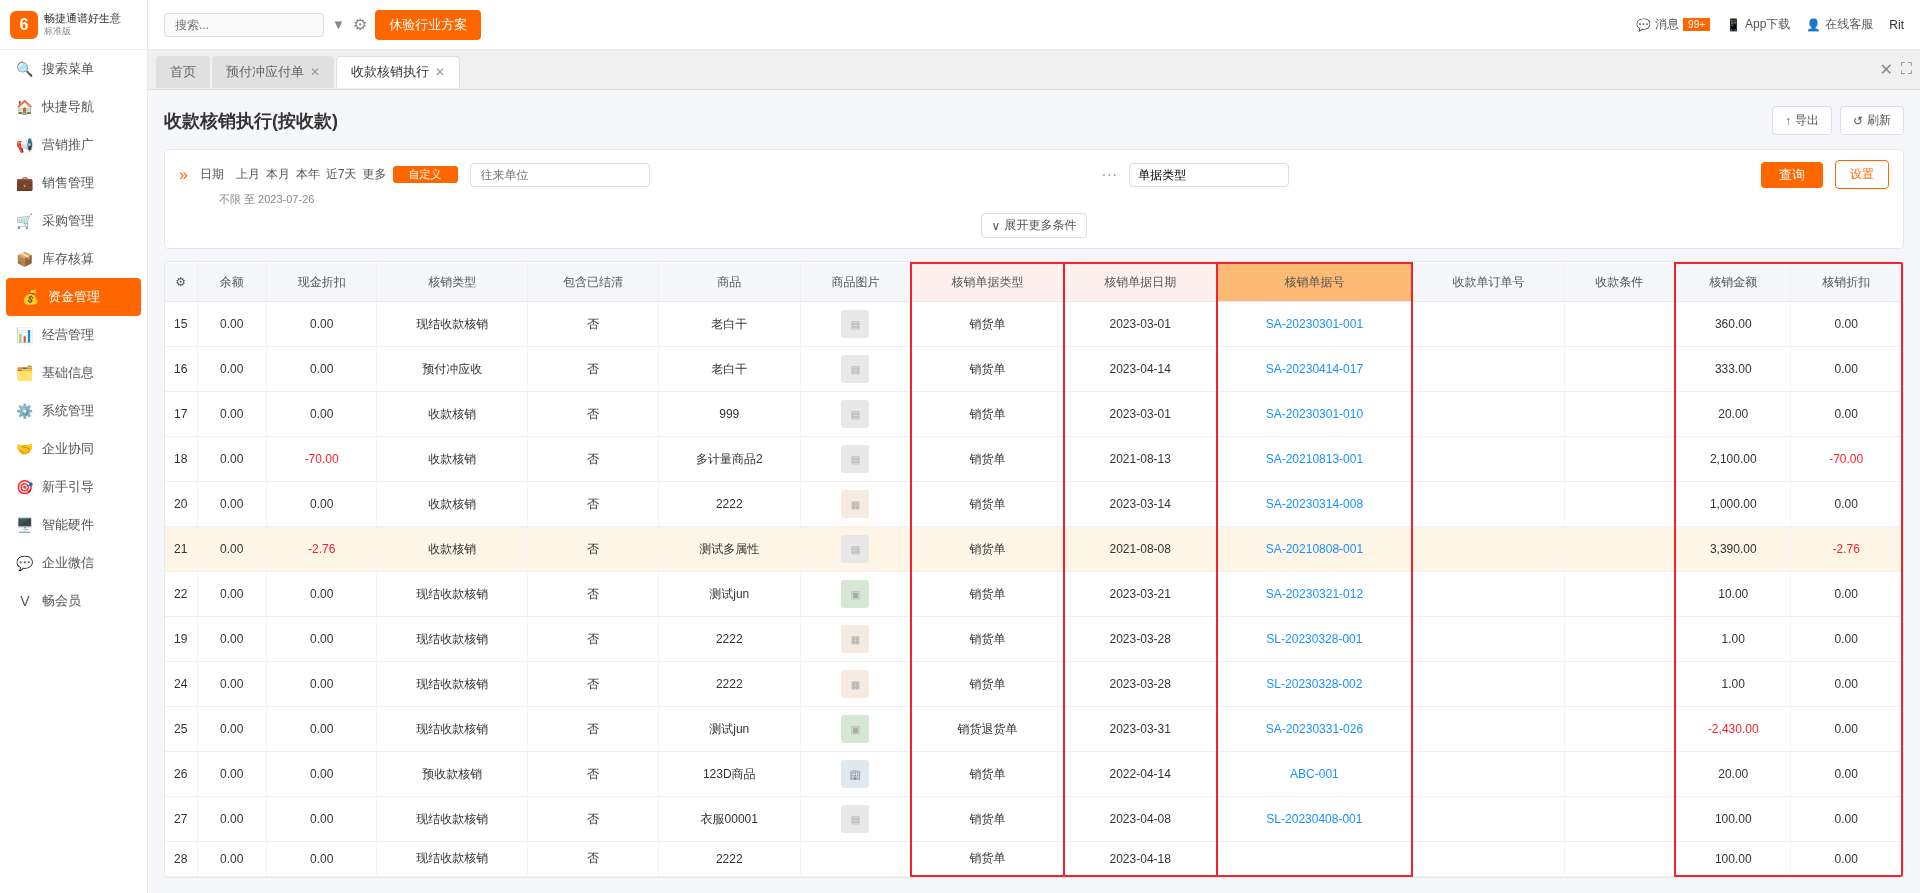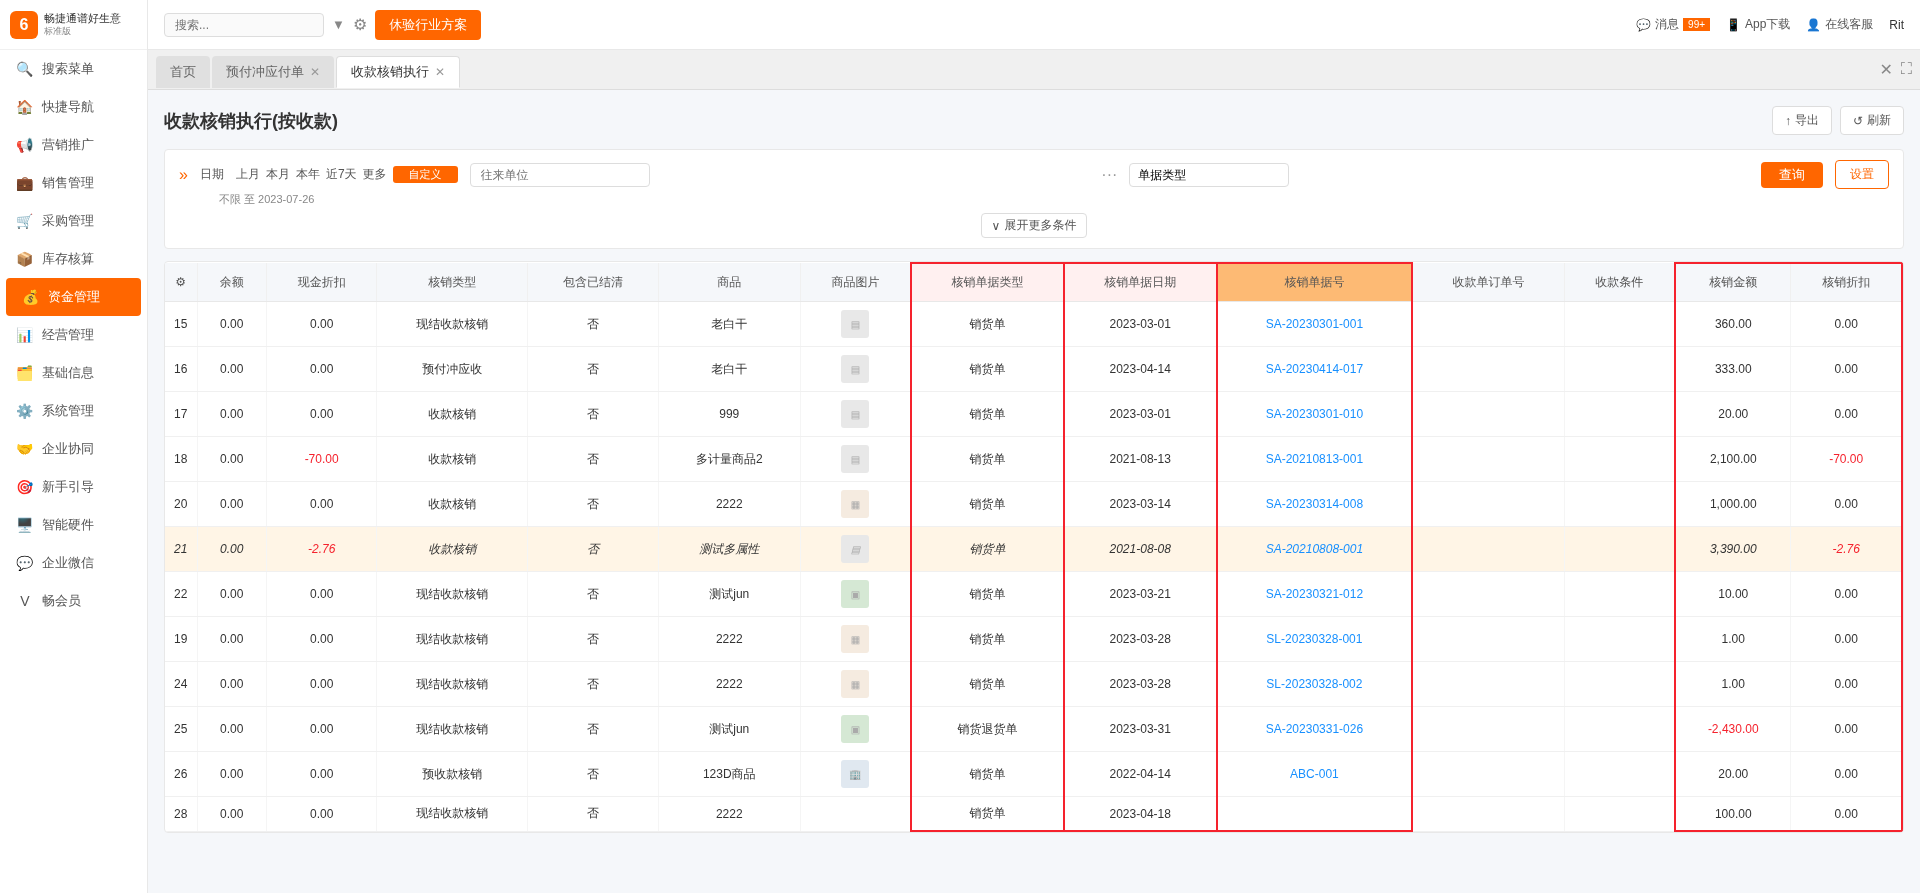--- a/index.html
+++ b/index.html
@@ -52,21 +52,21 @@
     .filter-search-btn { background: #f60; color: #fff; border: none; border-radius: 4px; padding: 4px 18px; font-size: 13px; cursor: pointer; }
     .filter-settings-btn { background: #fff; color: #f60; border: 1px solid #f60; border-radius: 4px; padding: 5px 14px; font-size: 12px; cursor: pointer; }
     .expand-btn { display: flex; align-items: center; gap: 4px; font-size: 12px; color: #555; cursor: pointer; border: 1px solid #ddd; border-radius: 4px; padding: 3px 10px; background: #fff; margin: 6px auto 0; width: fit-content; }
 
     
     .table-container { background: #fff; border: 1px solid #e8e8e8; border-radius: 4px; overflow: auto; position: relative; }
     table { width: 100%; border-collapse: collapse; font-size: 12px; }
     thead tr { background: #f5f7fa; }
     th { padding: 10px 8px; text-align: center; color: #555; font-weight: normal; border-bottom: 1px solid #e8e8e8; border-right: 1px solid #f0f0f0; white-space: nowrap; }
     td { padding: 8px 8px; text-align: center; border-bottom: 1px solid #f0f0f0; border-right: 1px solid #f5f5f5; white-space: nowrap; }
-    tr.highlighted td { background: #fff5e6; font-style: italic; }
+    tr.highlighted td { background: #fff5e6; }
     .link-text { color: #1890ff; cursor: pointer; text-decoration: none; }
     .settings-col { width: 32px; }
     .img-placeholder { width: 28px; height: 28px; background: #e8e8e8; border-radius: 3px; display: inline-flex; align-items: center; justify-content: center; color: #aaa; font-size: 10px; }
     .img-brown { background: #f5ebe0; }
 
     .orange-arrow { color: #f60; cursor: pointer; font-size: 16px; }
   </style>
 </head>
 <body>
 
@@ -428,20 +428,36 @@
       <td><div class="img-placeholder" style="background:#e0e8f0;">🏢</div></td>
       <td style="border-left:2px solid #f5222d;border-right:2px solid #f5222d;">销货单</td>
       <td style="border-left:2px solid #f5222d;border-right:2px solid #f5222d;">2022-04-14</td>
       <td style="border-left:2px solid #f5222d;border-right:2px solid #f5222d;"><a class="link-text">ABC-001</a></td>
       <td></td>
       <td></td>
       <td style="border-left:2px solid #f5222d;">20.00</td>
       <td style="border-right:2px solid #f5222d;">0.00</td>
     </tr>
             <tr>
+      <td>27</td>
+      <td>0.00</td>
+      <td style="">0.00</td>
+      <td>现结收款核销</td>
+      <td>否</td>
+      <td>衣服00001</td>
+      <td><div class="img-placeholder">▤</div></td>
+      <td style="border-left:2px solid #f5222d;border-right:2px solid #f5222d;">销货单</td>
+      <td style="border-left:2px solid #f5222d;border-right:2px solid #f5222d;">2023-04-08</td>
+      <td style="border-left:2px solid #f5222d;border-right:2px solid #f5222d;"><a class="link-text">SL-20230408-001</a></td>
+      <td></td>
+      <td></td>
+      <td style="border-left:2px solid #f5222d;">100.00</td>
+      <td style="border-right:2px solid #f5222d;">0.00</td>
+    </tr>
+            <tr>
       <td>28</td>
       <td>0.00</td>
       <td style="">0.00</td>
       <td>现结收款核销</td>
       <td>否</td>
       <td>2222</td>
       <td></td>
       <td style="border-left: 2px solid rgb(245, 34, 45); border-right: 2px solid rgb(245, 34, 45); border-bottom: 2px solid rgb(245, 34, 45);">销货单</td>
       <td style="border-left: 2px solid rgb(245, 34, 45); border-right: 2px solid rgb(245, 34, 45); border-bottom: 2px solid rgb(245, 34, 45);">2023-04-18</td>
       <td style="border-left: 2px solid rgb(245, 34, 45); border-right: 2px solid rgb(245, 34, 45); border-bottom: 2px solid rgb(245, 34, 45);"></td>

